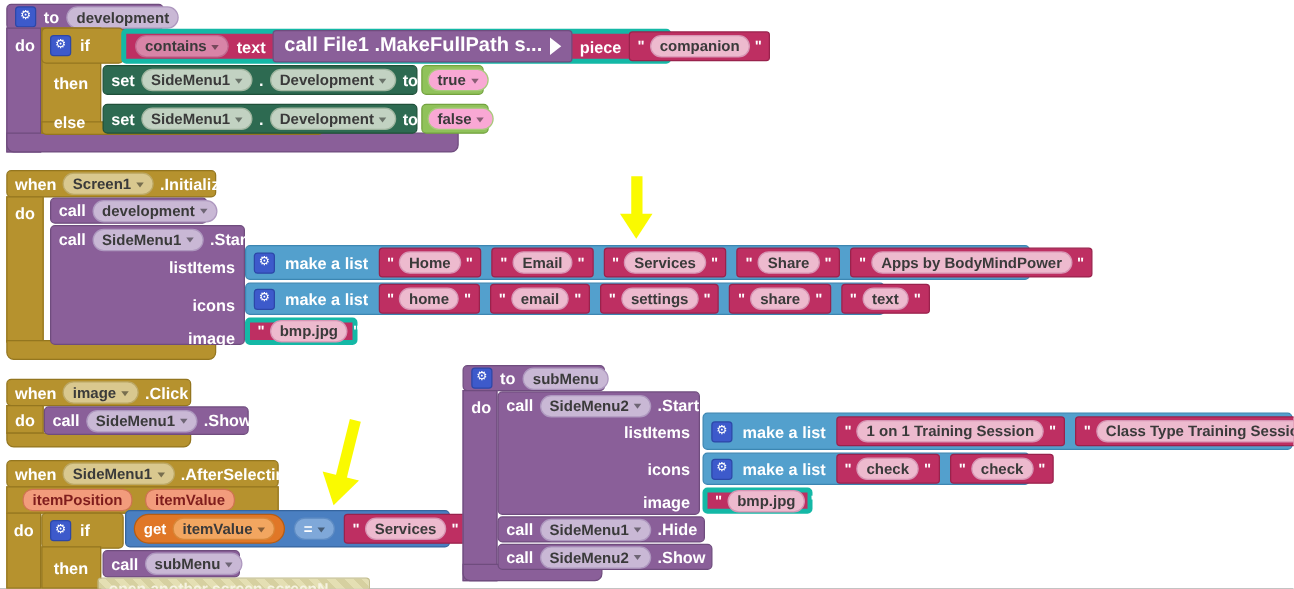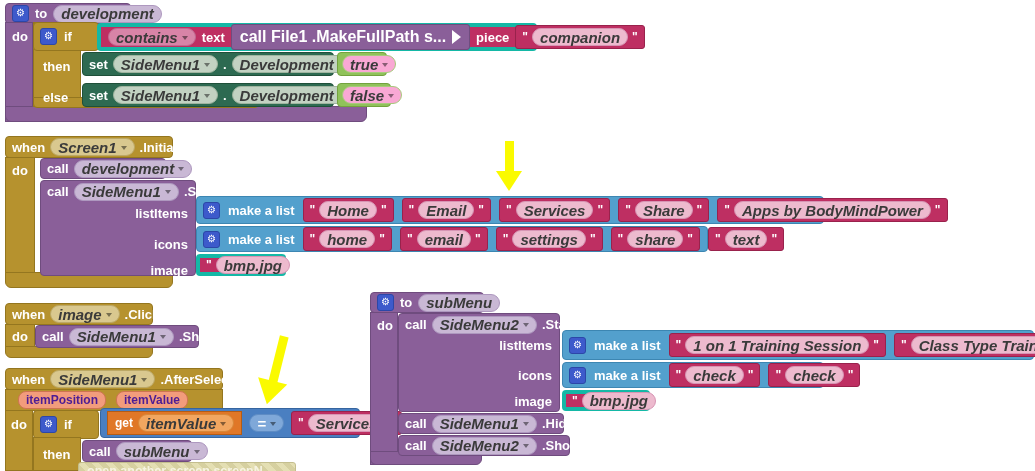--- a/index.html
+++ b/index.html
@@ -6,43 +6,43 @@
   .canvas{position:relative;width:1035px;height:471px;background:#fff;overflow:hidden;
           font-family:"Liberation Sans",sans-serif;border-bottom:2px solid #111;}
   .blk{position:absolute;box-sizing:border-box;border-radius:4px;}
   .purple{background:#8A5F99;border:1px solid #6F4C7E;}
   .gold{background:#B6922E;border:1px solid #94761F;}
   .crimson{background:#BE2F62;border:4px solid #14b8a6;}
   .blue{background:#53A0CD;border:1px solid #3C86B2;}
   .mblue{background:#4A7FC1;border:1px solid #36659F;}
   .dgreen{background:#2D6A51;border:1px solid #1F5039;}
   .lgreen{background:#90C25A;border:1px solid #73A23F;}
-  .orangeblk{background:#E07727;border:1px solid #B55C14;border-radius:0;
+  .orangeblk{background:#E07727;border:1px solid #B55C14;border-radius:12px;
              display:inline-flex;align-items:center;gap:5px;padding:2px 7px;}
   .disabledblk{background:repeating-linear-gradient(45deg,#E4DFB3 0 5px,#D6D0A0 5px 10px);
                border:1px solid #C4BE8E;color:#F6F3E2;}
   .row{display:flex;align-items:center;gap:5px;padding:0 6px;height:100%;white-space:nowrap;}
   .lbl{color:#fff;font-size:13px;font-weight:700;white-space:nowrap;}
   .lbl-abs{position:absolute;color:#fff;font-size:13px;font-weight:700;white-space:nowrap;}
-  .fld{border-radius:9px;padding:0 7px;font-size:15px;font-weight:700;color:#3a3a3a;
-       white-space:nowrap;height:16px;display:inline-flex;align-items:center;font-style:italic;}
+  .fld{border-radius:9px;padding:0 7px;font-size:12px;font-weight:700;color:#3a3a3a;
+       white-space:nowrap;height:16px;display:inline-flex;align-items:center;}
   .dd::after{content:"";width:0;height:0;border:3.5px solid transparent;
              border-top:4.5px solid rgba(0,0,0,.45);margin-left:4px;transform:translateY(2px);}
   .f-purple{background:#C9B8D5;border:1px solid #AE98BF;}
   .f-gold{background:#D9C88F;border:1px solid #BCA865;}
   .f-pink{background:#D884A7;border:1px solid #C06A90;}
   .f-str{background:#EDBACE;border:1px solid #D795B4;}
   .f-green{background:#C2D2C2;border:1px solid #9FB59F;}
   .f-lgreen{background:#f9a8d4;border:1px solid #A8C97C;}
   .f-orange{background:#F2A660;border:1px solid #D88738;}
   .f-mblue{background:#7FA8D9;border:1px solid #5E8CC4;color:#fff;}
   .q{color:#fff;font-size:12px;font-weight:700;}
   .gear{width:15px;height:15px;background:#3D5ACB;border:1px solid #2C47A8;border-radius:3px;
         color:#fff;font-size:10px;line-height:14px;text-align:center;flex:0 0 15px;}
-  .badge{background:#F29C7C;border:1px solid #CE7451;color:#4c1d95;border-radius:8px;
+  .badge{background:#F29C7C;border:1px solid #CE7451;color:#7f1d1d;border-radius:8px;
          padding:1px 7px;font-size:12px;font-weight:700;display:inline-block;}
   .strblk{display:inline-flex;align-items:center;gap:4px;background:#BE2F62;
           border:1px solid #99224C;border-radius:3px;padding:2px 6px;}
   .collblk{display:inline-flex;align-items:center;gap:6px;background:#8A5F99;
            border:1px solid #6F4C7E;border-radius:3px;padding:2px 8px;position:relative;}
   .coll-arrow{width:0;height:0;border-top:7px solid transparent;
               border-bottom:7px solid transparent;border-left:9px solid #fff;}
   .arrow{position:absolute;}
   .arrow .stem{position:absolute;background:#FAFA00;}
   .arrow .head{position:absolute;width:0;height:0;}

